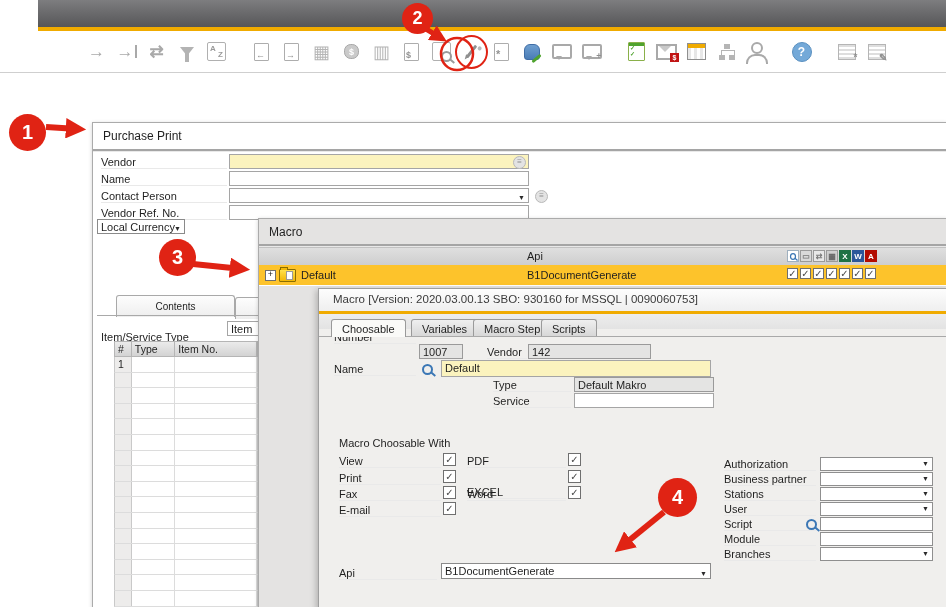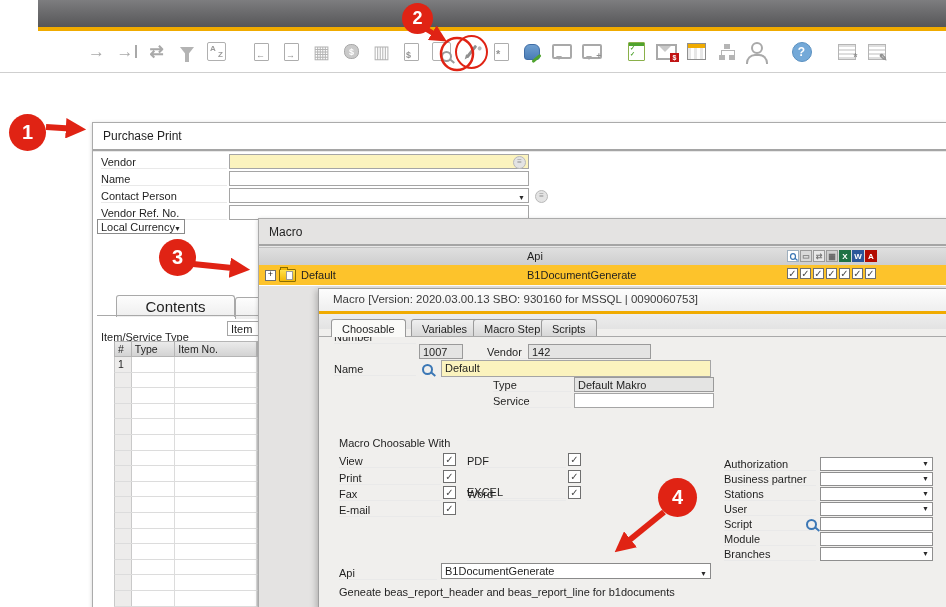--- a/index.html
+++ b/index.html
@@ -89,21 +89,21 @@
   .dda{position:absolute;right:3px;top:3px;font-size:7px;color:#2a2a2a}
   .circle-list{position:absolute;width:11px;height:11px;border-radius:50%;background:#e3e3e3;
                border:1px solid #b9b9b9;color:#8f8f8f;font-size:8px;line-height:10px;text-align:center}
   .cb{position:absolute;width:13px;height:13px;background:#fff;border:1px solid #6f6f6f;box-sizing:border-box;
       font-size:10px;color:#4a4a4a;display:flex;align-items:center;justify-content:center;line-height:1}
 
   
   #po{left:92px;top:122px;width:853px;height:485px;z-index:5}
   .po-tab{position:absolute;height:21px;border:1px solid #a9a9a9;border-bottom:none;
           border-radius:3px 3px 0 0;background:linear-gradient(#fdfdfd,#eeeeee);
-          display:flex;align-items:center;justify-content:center;font-size:15px}
+          display:flex;align-items:center;justify-content:center;font-size:10px}
   .tabline{position:absolute;border-top:1px solid #a9a9a9}
   .t-head{display:flex;background:linear-gradient(#EBEBEB,#D3D3D3);border:1px solid #b5b5b5;
           box-sizing:border-box;font-size:10.5px}
   .t-head div{border-right:1px solid #b5b5b5;padding:1px 3px;box-sizing:border-box}
   .t-row{display:flex;border-bottom:1px solid #DCDCDC;border-left:1px solid #c9c9c9;
          border-right:1px solid #c9c9c9;box-sizing:border-box;background:#fff}
   .t-c{border-right:1px solid #DCDCDC;box-sizing:border-box;padding:1px 3px;font-size:10.5px}
   .t-num{background:#EDECEB;border-right:1px solid #C9C9C9}
 
   
@@ -475,21 +475,20 @@
       <div class="rf-ctl" style="left:501px;top:258px">
         <span class="dda" style="top:2px">▼</span>
       </div>
     </div>
 
   <div class="lbl u" style="left:20px;top:278px;width:98px">Api</div>
   <div class="field" style="left:122px;top:274px;width:270px;height:16px;border-color:#8a8a8a">
     <span>B1DocumentGenerate</span>
     <span class="dda" style="top:4px">▼</span>
   </div>
-  <div class="lbl" style="left:20px;top:297px">Geneate beas_report_header and beas_report_line for b1documents</div>
 </div>
 
 <svg id="overlay" width="946" height="607">
   <defs>
     <marker id="ah" viewBox="0 0 10 10" refX="6" refY="5" markerWidth="3.4" markerHeight="3.4" orient="auto">
       <path d="M0,0 L10,5 L0,10 z" fill="#E02314"></path>
     </marker>
   </defs>
   <line x1="46" y1="127" x2="78" y2="129" stroke="#E02314" stroke-width="6" marker-end="url(#ah)"></line>
   <line x1="426" y1="29" x2="441" y2="38" stroke="#E02314" stroke-width="5" marker-end="url(#ah)"></line>

